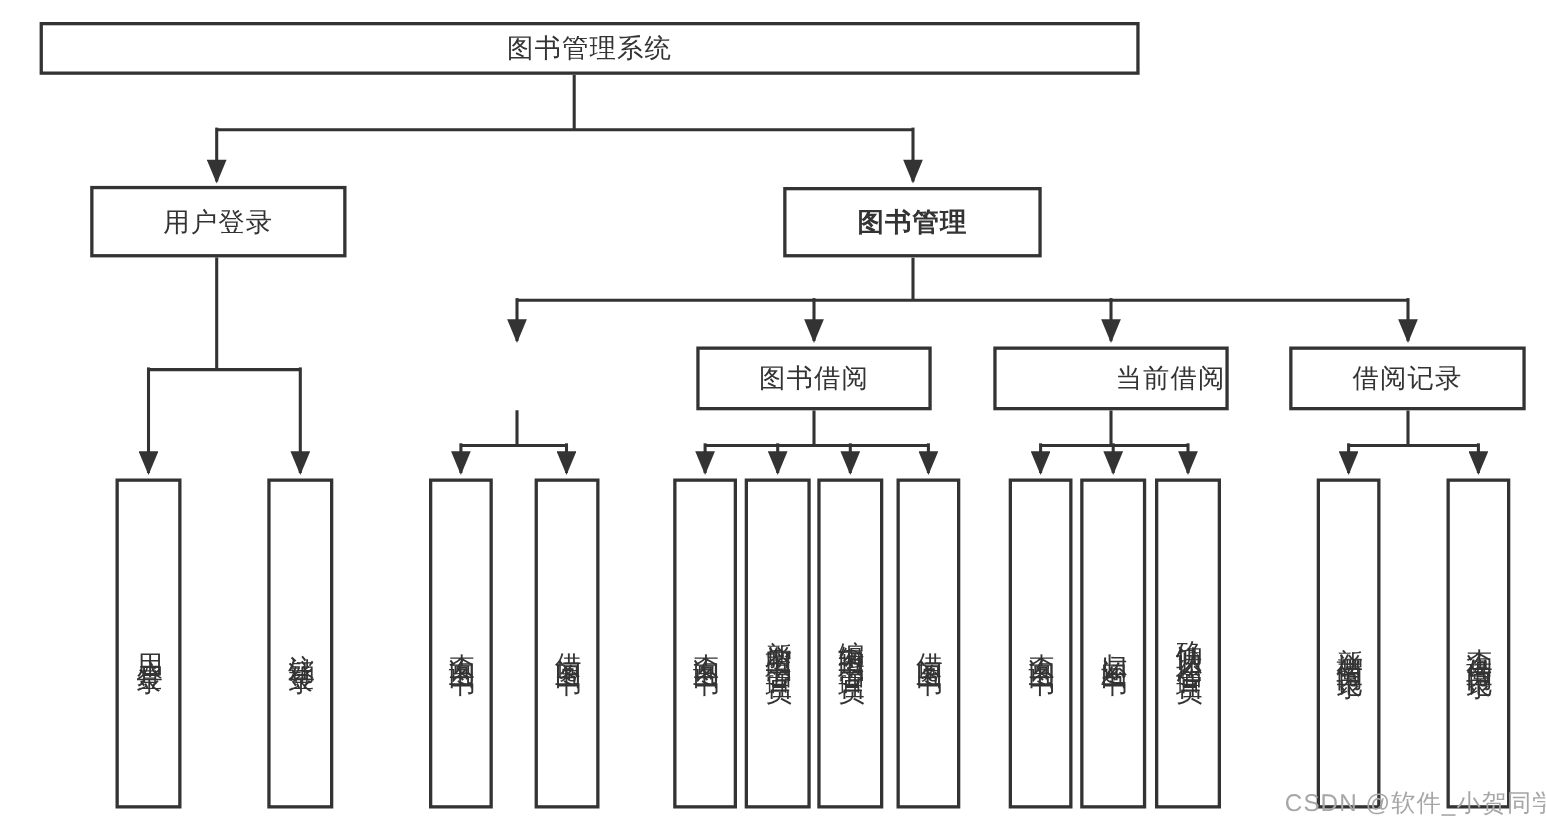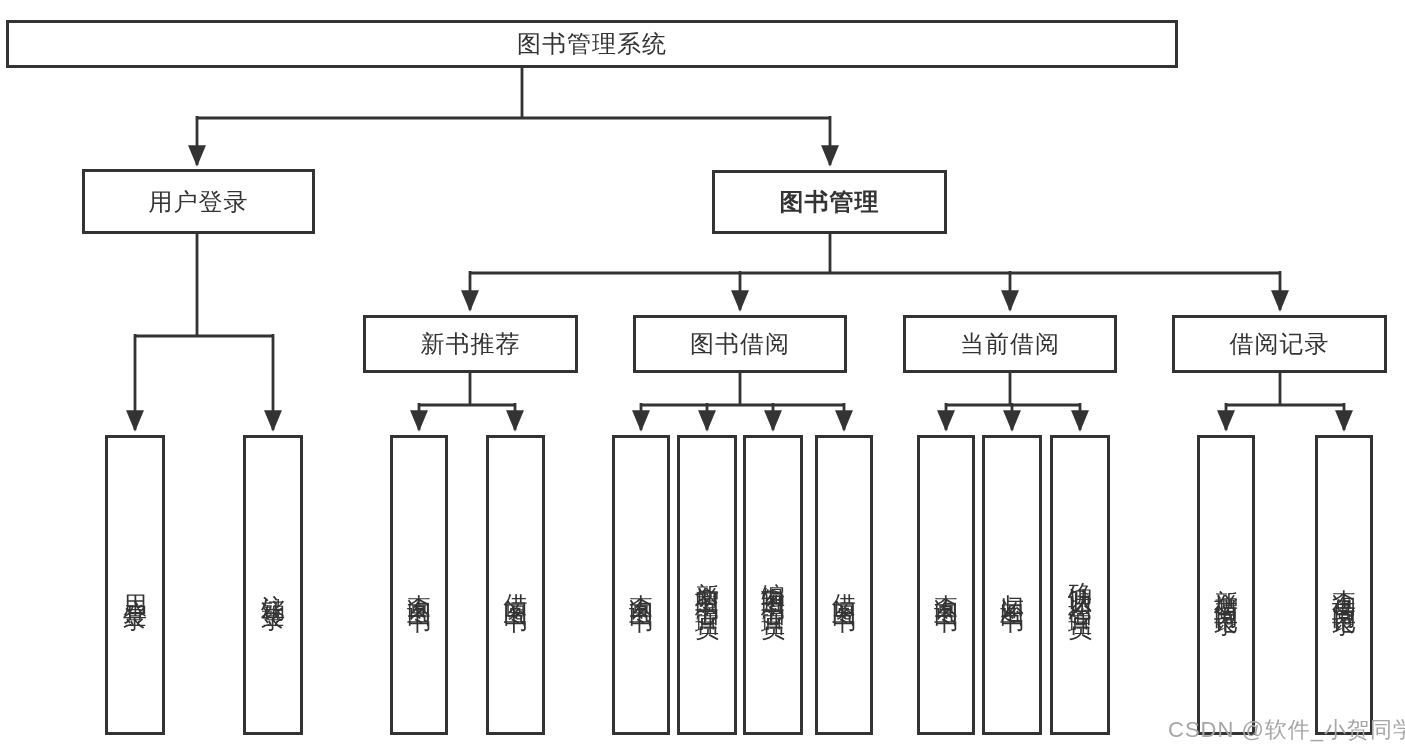--- a/index.html
+++ b/index.html
@@ -100,38 +100,35 @@
         <line x1="1080" y1="403" x2="1080" y2="430" marker-end="url(#arw)"></line>
       </g>
       <g>
         <path d="M1280,373 V405 M1226,405 H1344"></path>
         <line x1="1226" y1="403" x2="1226" y2="430" marker-end="url(#arw)"></line>
         <line x1="1344" y1="403" x2="1344" y2="430" marker-end="url(#arw)"></line>
       </g>
     </g>
   </svg>
 
-  <div class="box" style="left:6px; top:20px; width:1172px; height:48px;">
+  <div class="box" style="left:36px; top:20px; width:1000px; height:48px;">
     <span class="hlabel">图书管理系统</span>
   </div>
 
   <div class="box" style="left:82px; top:169px; width:233px; height:65px;">
     <span class="hlabel">用户登录</span>
   </div>
   <div class="box" style="left:712px; top:170px; width:235px; height:64px;font-weight:bold;">
     <span class="hlabel">图书管理</span>
   </div>
 
-  <div class="box" style="left:363px; top:315px; width:215px; height:58px;">
-    <span class="hlabel">新书推荐</span>
-  </div>
   <div class="box" style="left:633px; top:315px; width:214px; height:58px;">
     <span class="hlabel">图书借阅</span>
   </div>
-  <div class="box" style="left:903px; top:315px; width:214px; height:58px;">
+  <div class="box" style="left:903px; top:315px; width:214px; height:58px;justify-content:flex-end;">
     <span class="hlabel">当前借阅</span>
   </div>
   <div class="box" style="left:1172px; top:315px; width:215px; height:58px;font-family:Liberation Mono, monospace;">
     <span class="hlabel">借阅记录</span>
   </div>
 
   <div class="box" style="left:105px; top:435px; width:60px; height:300px;">
     <span class="vtext">用户登录</span>
   </div>
   <div class="box" style="left:243px; top:435px; width:60px; height:300px;">

